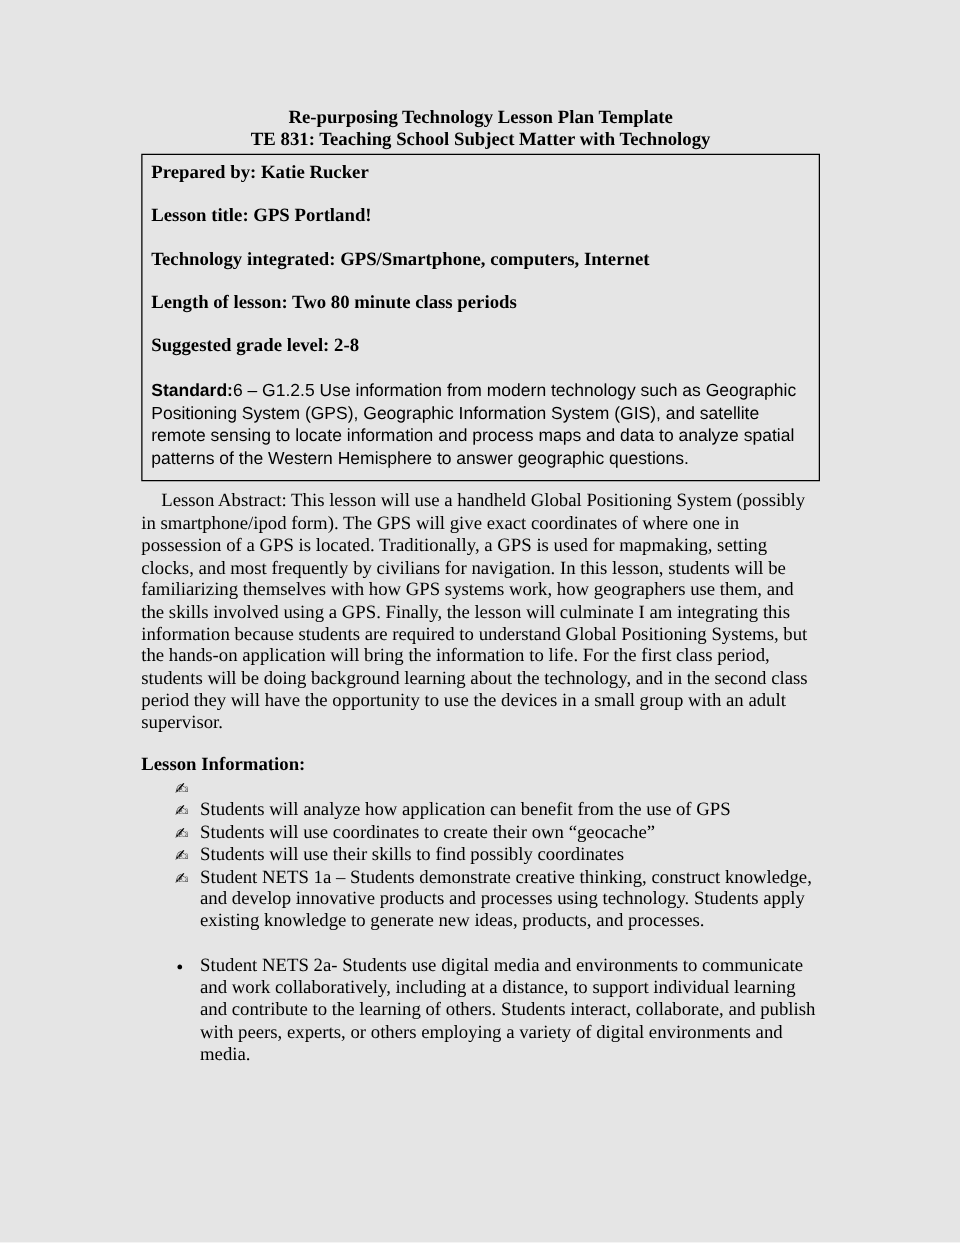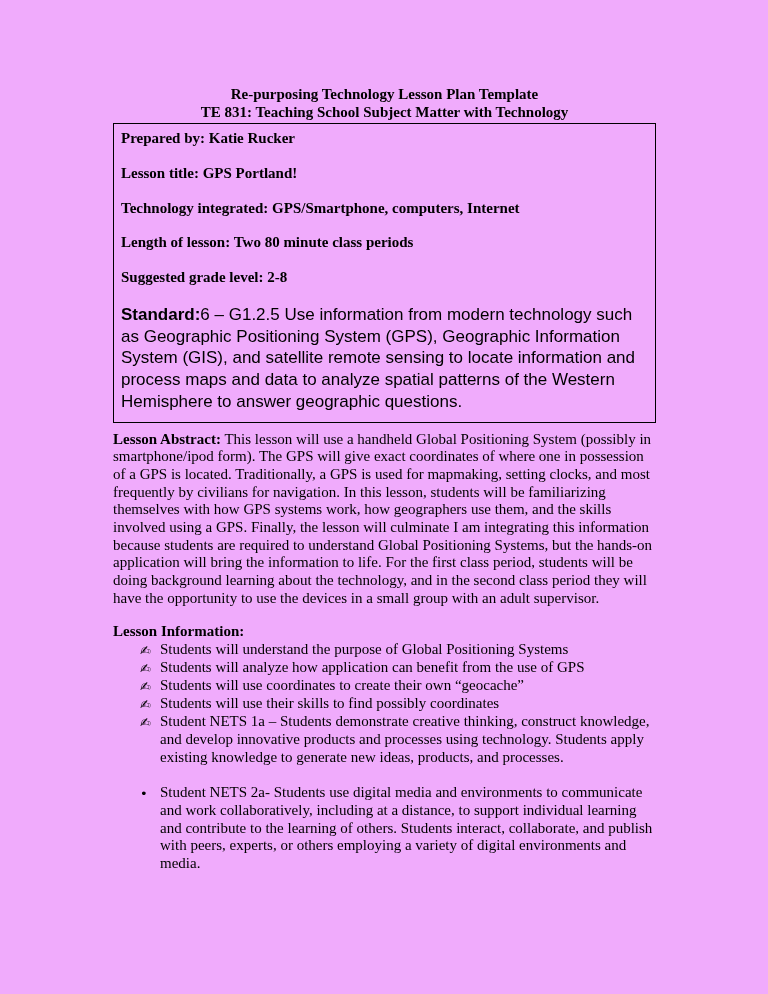--- a/index.html
+++ b/index.html
@@ -1,47 +1,47 @@
 <!DOCTYPE html>
 <html><head>
 <meta charset="utf-8">
 <style>
   * { margin: 0; padding: 0; box-sizing: border-box; }
   html, body { background: #ffffff; }
   .page {
     position: relative;
     width: 768px;
     height: 994px;
-    background: #f0abfc;
+    background: #e5e5e5;
     color: #000000;
     font-family: "Liberation Serif", serif;
     font-size: 15px;
     line-height: 1.18;
     overflow: hidden;
     margin: 0 auto;
   }
   .content { padding: 86px 112px 0 113px; }
 
   .title-block { text-align: center; font-weight: bold; }
 
   .info-box {
     border: 1px solid #000000;
     margin-top: 2px;
     padding: 6px 10px 9px 7px;
   }
   .field { font-weight: bold; margin-bottom: 17px; }
   .standard {
     font-family: "Liberation Sans", sans-serif;
-    font-size: 17px;
+    font-size: 14px;
     line-height: 1.28;
   }
   .standard .standard-label { font-weight: bold; }
 
   .abstract { margin-top: 8px; }
-  .abstract .abstract-label { font-weight: bold; }
+  .abstract .abstract-label { font-weight: normal; margin-left: 16px; }
 
   .section-heading { font-weight: bold; }
   .objectives-heading { margin-top: 16px; }
   .nets-heading { margin-top: 5px; }
 
   .bullet-row { display: flex; align-items: flex-start; }
   .bullet {
     flex: none;
     width: 20px;
     margin-left: 27px;
@@ -77,21 +77,20 @@
 
     <p class="abstract">
       <span class="abstract-label">Lesson Abstract:</span>
       <span>This lesson will use a handheld Global Positioning System (possibly in smartphone/ipod form). The GPS will give exact coordinates of where one in possession of a GPS is located. Traditionally, a GPS is used for mapmaking, setting clocks, and most frequently by civilians for navigation. In this lesson, students will be familiarizing themselves with how GPS systems work, how geographers use them, and the skills involved using a GPS. Finally, the lesson will culminate I am integrating this information because students are required to understand Global Positioning Systems, but the hands-on application will bring the information to life. For the first class period, students will be doing background learning about the technology, and in the second class period they will have the opportunity to use the devices in a small group with an adult supervisor.</span>
     </p>
 
     <p class="section-heading objectives-heading">Lesson Information:</p>
 
     <div class="bullet-row">
       <span class="bullet">✍</span>
-      <span class="bullet-text">Students will understand the purpose of Global Positioning Systems</span>
     </div>
     <div class="bullet-row">
       <span class="bullet">✍</span>
       <span class="bullet-text">Students will analyze how application can benefit from the use of GPS</span>
     </div>
     <div class="bullet-row">
       <span class="bullet">✍</span>
       <span class="bullet-text">Students will use coordinates to create their own “geocache”</span>
     </div>
     <div class="bullet-row">

